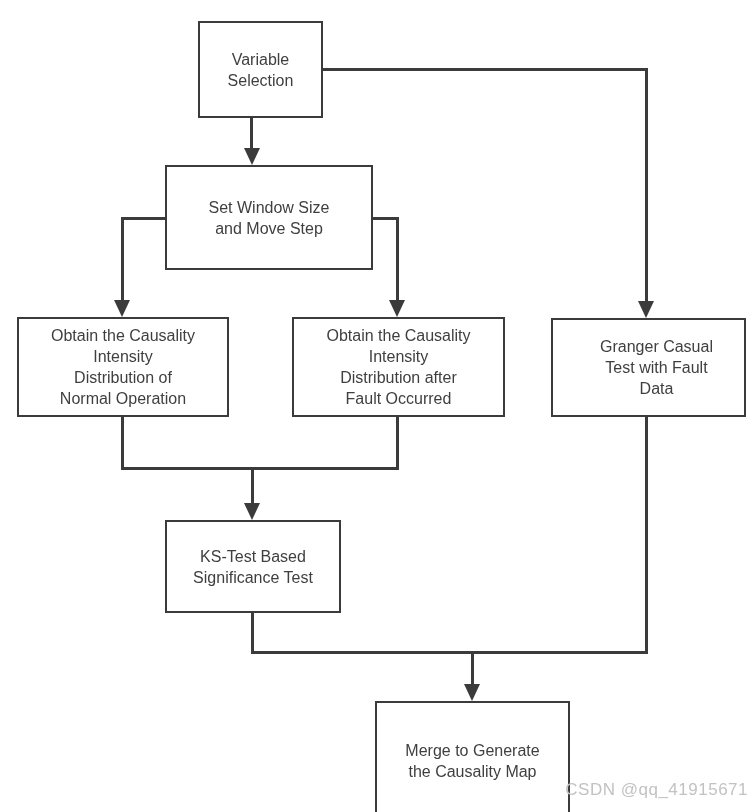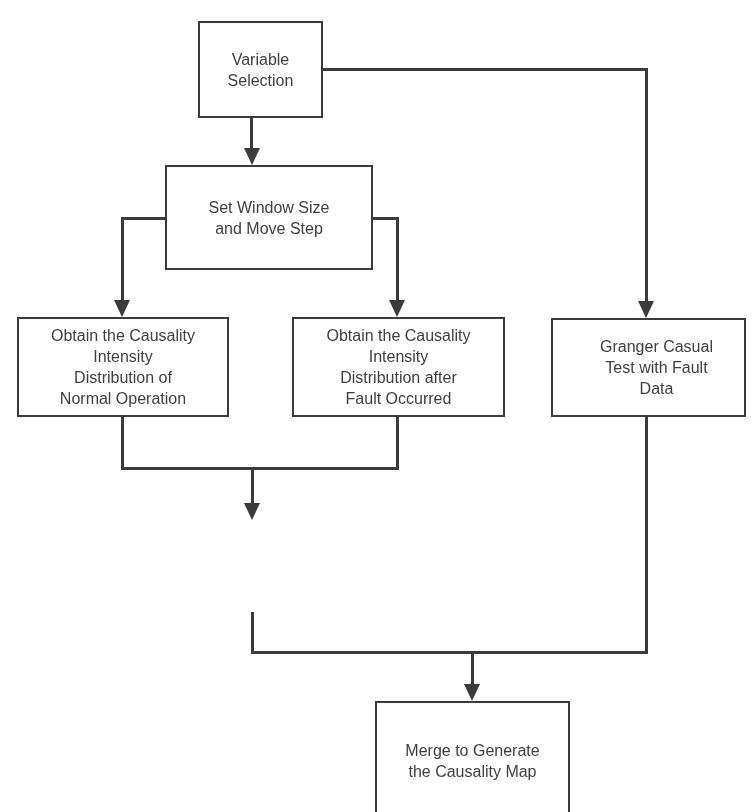--- a/index.html
+++ b/index.html
@@ -93,20 +93,25 @@
 Distribution after
 Fault Occurred</span>
   </div>
 
   <div class="node" style="left:551px; top:318px; width:195px; height:99px;padding-left:16px;">
     <span>Granger Casual
 Test with Fault
 Data</span>
   </div>
 
+  <div class="node" style="left:165px; top:520px; width:176px; height:93px;">
+    <span>KS-Test Based
+Significance Test</span>
+  </div>
 
   <div class="node" style="left:375px; top:701px; width:195px; height:120px;">
     <span>Merge to Generate
 the Causality Map</span>
   </div>
 
+  <div class="watermark">CSDN @qq_41915671</div>
 
 </div>
 
 </body></html>

